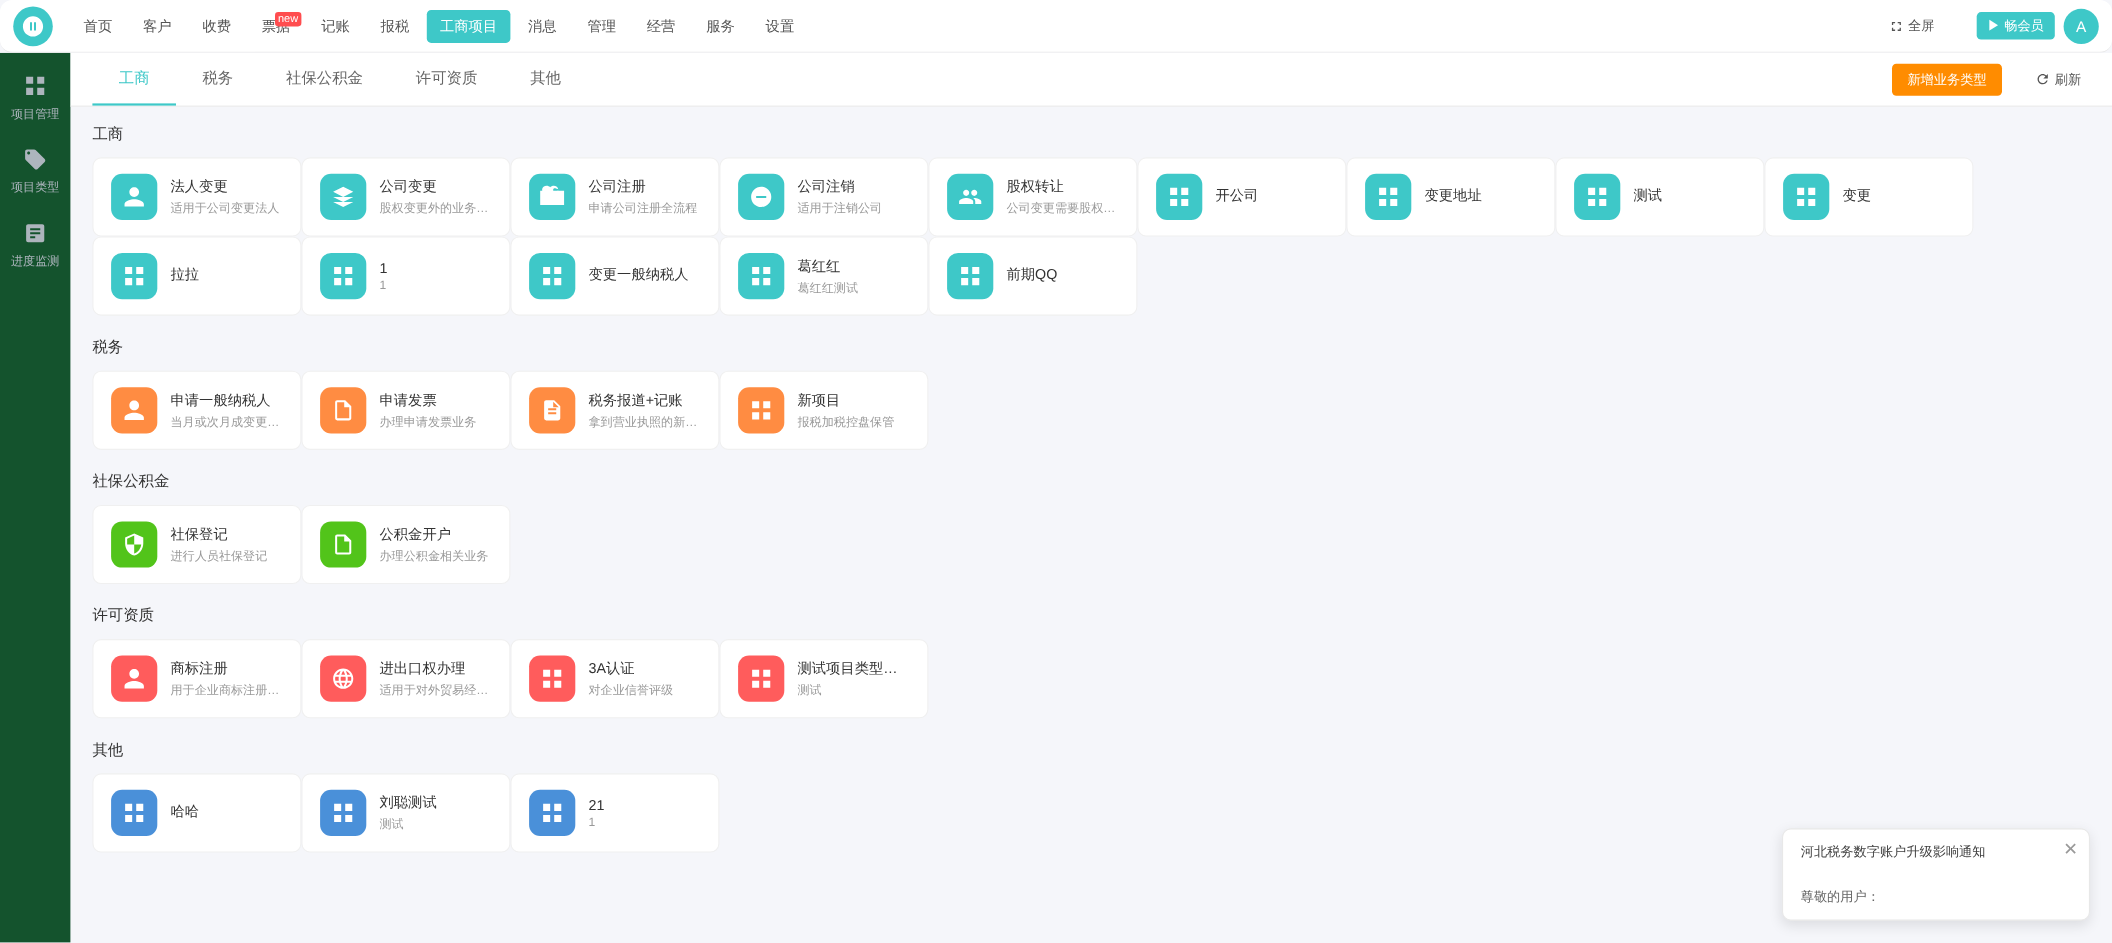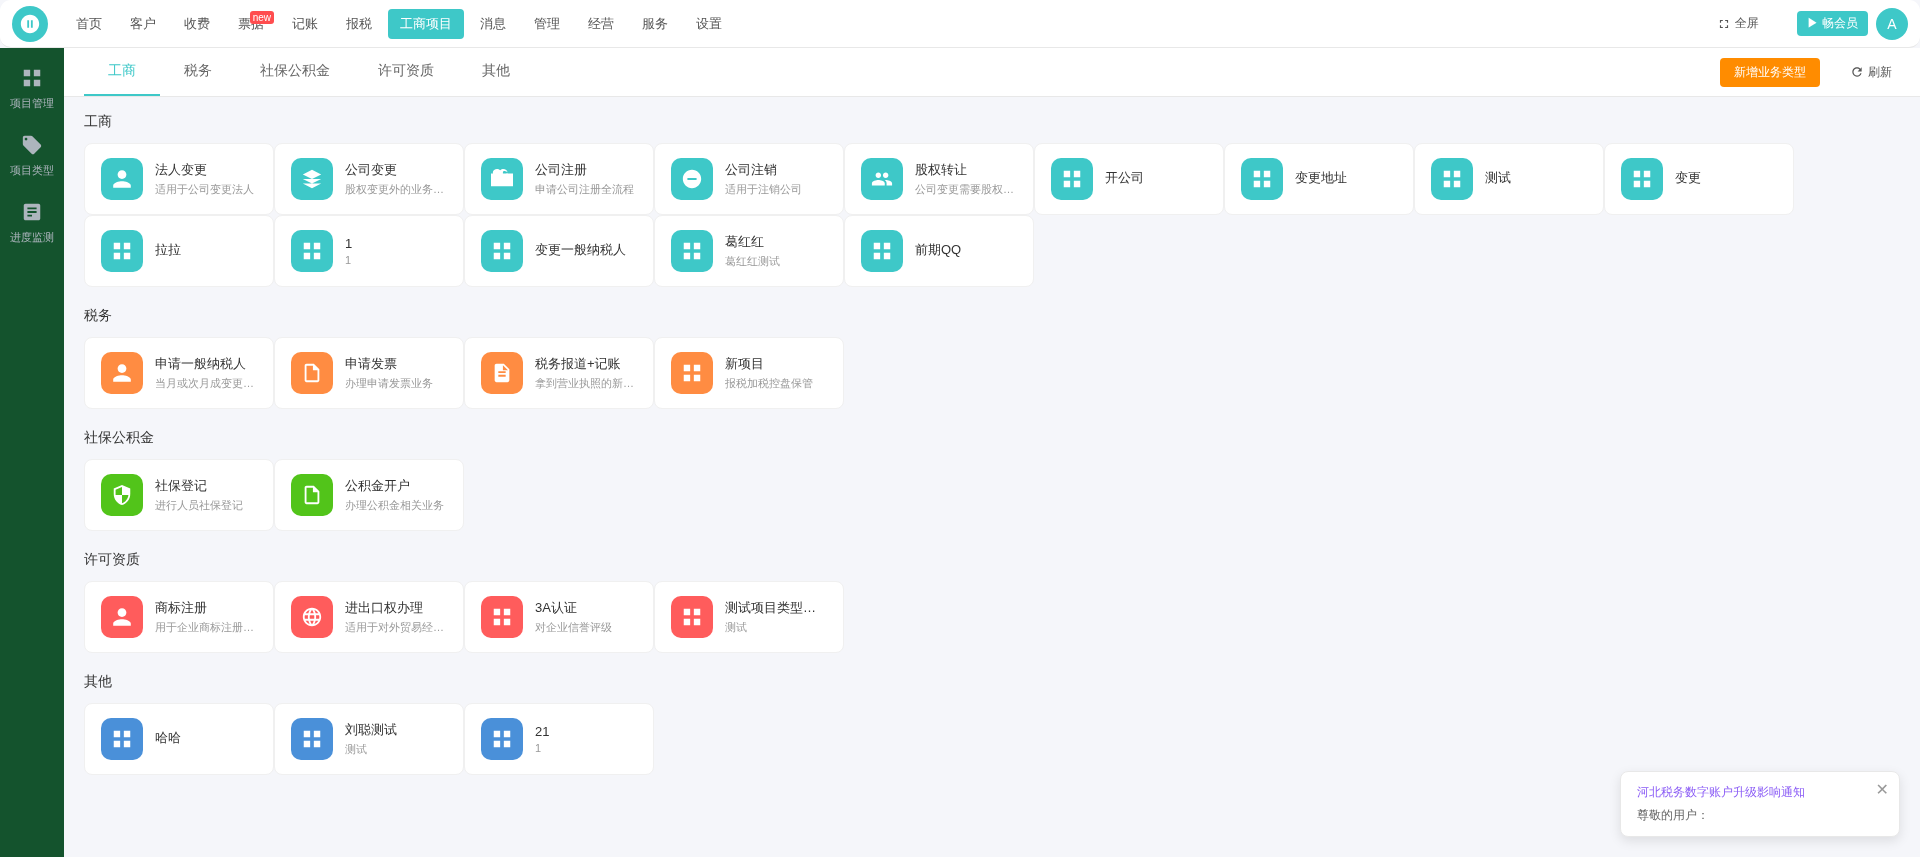--- a/index.html
+++ b/index.html
@@ -56,21 +56,21 @@
 
     
     .ic-teal { background: #3ec8c8; }
     .ic-orange { background: #ff8c42; }
     .ic-red { background: #ff5c5c; }
     .ic-blue { background: #4a90d9; }
     .ic-green { background: #52c41a; }
 
     
     .notification { position: fixed; bottom: 20px; right: 20px; background: #fff; border: 1px solid #e8e8e8; border-radius: 8px; padding: 12px 16px; width: 280px; box-shadow: 0 4px 12px rgba(0,0,0,0.1); font-size: 12px; }
-    .notification-title { font-size: 12px; color: #8b5cf6; margin-bottom: 6px; }
+    .notification-title { font-size: 12px; color: #404040; margin-bottom: 24px; }
     .notification-close { position: absolute; top: 8px; right: 10px; cursor: pointer; color: #999; font-size: 16px; }
 
     .icon-svg { fill: #fff; width: 22px; height: 22px; }
   </style>
 </head>
 <body>
 
 <div class="top-nav">
   <div class="logo">
     <svg viewBox="0 0 24 24" fill="white">

